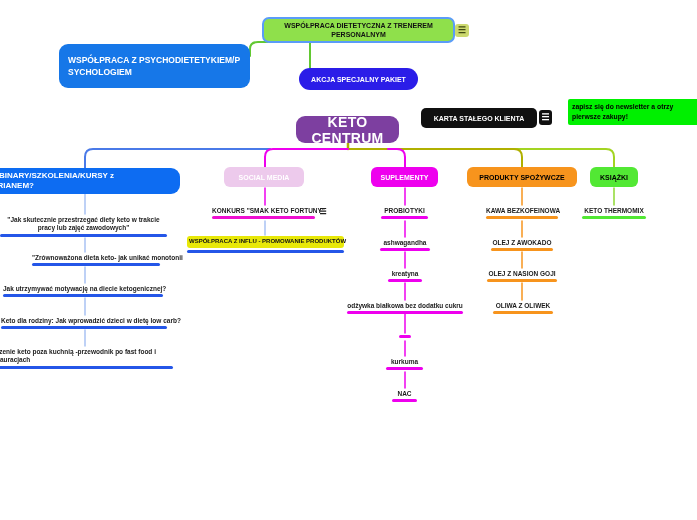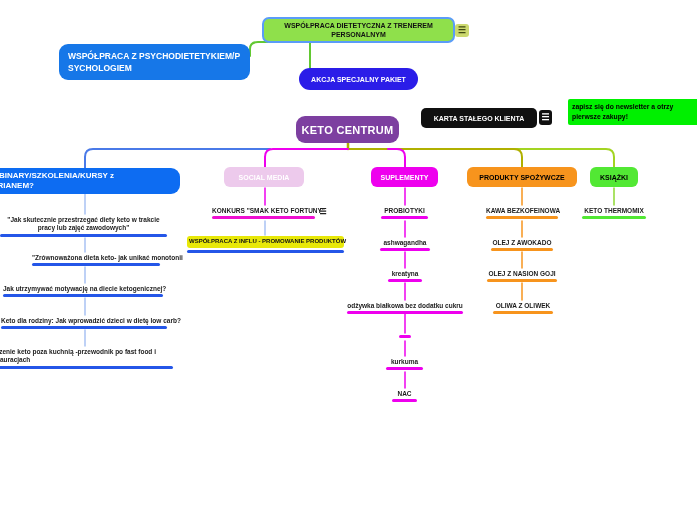--- a/index.html
+++ b/index.html
@@ -66,29 +66,29 @@
     <path d="M614 188 V205" stroke="#8ed832" stroke-width="1.5"></path>
   </svg>
 
   <div class="node" style="left:262px;top:17px;width:193px;height:26px;background:#8fe04b;border:2px solid #5a9cf8;border-radius:7px;font-size:7px;line-height:1.3;color:#111;padding:2px 8px">
     <span>WSPÓŁPRACA DIETETYCZNA Z TRENEREM PERSONALNYM</span>
   </div>
   <div class="menu-icon" style="left:455px;top:24px;width:14px;height:13px;background:#ccd96e;color:#3f4a12">
     <span>☰</span>
   </div>
 
-  <div class="node" style="left:59px;top:44px;width:191px;height:36px;background:#1677e8;border-radius:9px;color:#fff;font-size:8.5px;line-height:1.45;padding:5px 9px;justify-content:flex-start;text-align:left;word-break:break-all">
+  <div class="node" style="left:59px;top:44px;width:191px;height:44px;background:#1677e8;border-radius:9px;color:#fff;font-size:8.5px;line-height:1.45;padding:5px 9px;justify-content:flex-start;text-align:left;word-break:break-all">
     <span>WSPÓŁPRACA Z PSYCHODIETETYKIEM/PSYCHOLOGIEM</span>
   </div>
 
   <div class="node" style="left:299px;top:68px;width:119px;height:22px;background:#2b1de8;border-radius:11px;color:#fff;font-size:7px">
     <span>AKCJA SPECJALNY PAKIET</span>
   </div>
 
-  <div class="node" style="left:296px;top:116px;width:103px;height:27px;background:#7d3fa0;border-radius:9px;color:#fff;font-size:11px;letter-spacing:.3px">
+  <div class="node" style="left:296px;top:116px;width:103px;height:27px;background:#7d3fa0;border-radius:9px;color:#fff;font-size:14px;letter-spacing:.3px">
     <span>KETO CENTRUM</span>
   </div>
 
   <div class="node" style="left:421px;top:108px;width:116px;height:20px;background:#101010;border-radius:5px;color:#fff;font-size:7px">
     <span>KARTA STAŁEGO KLIENTA</span>
   </div>
   <div class="menu-icon" style="left:539px;top:110px;width:13px;height:15px;background:#101010;color:#fff">
     <span>☰</span>
   </div>
 

